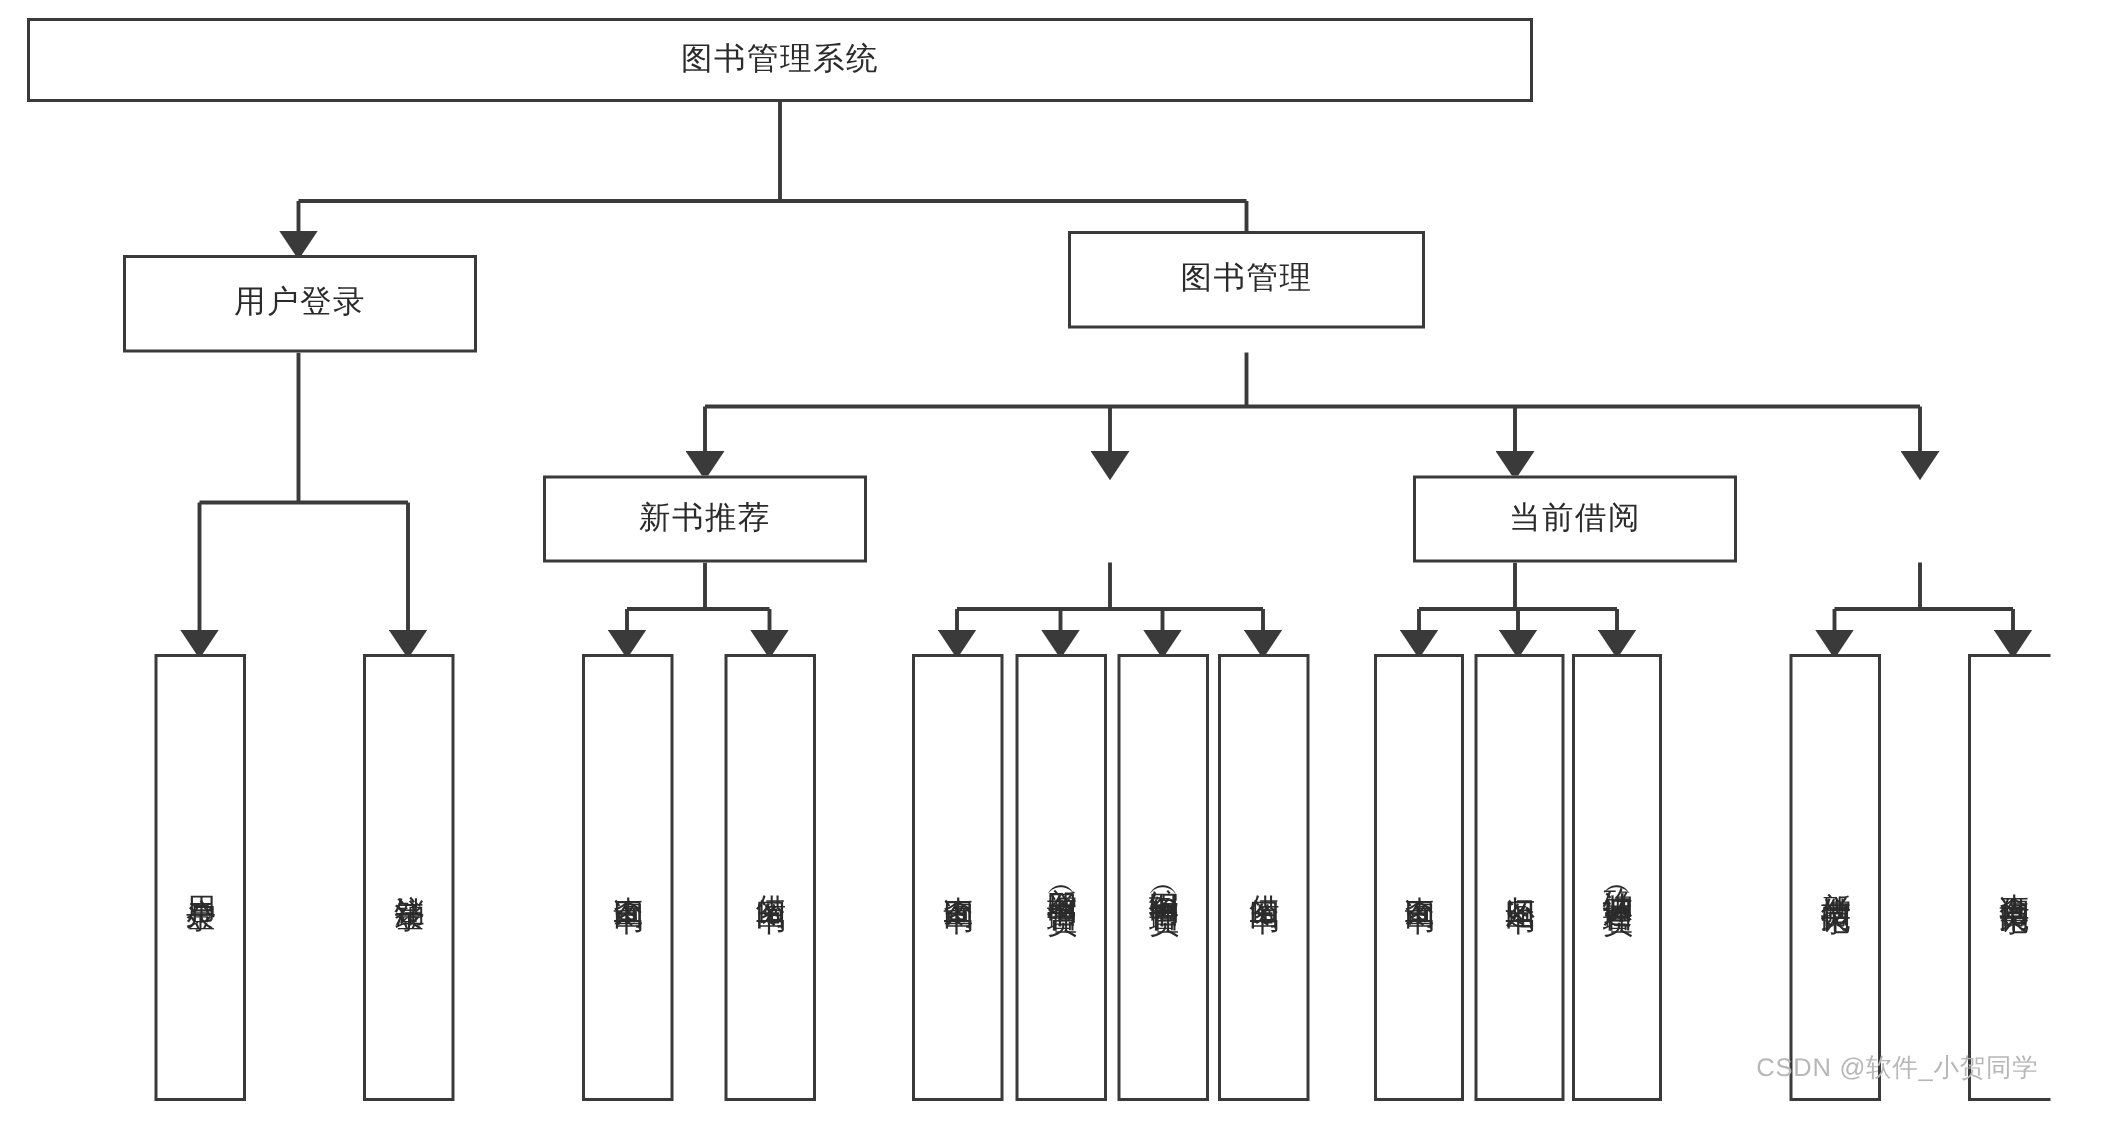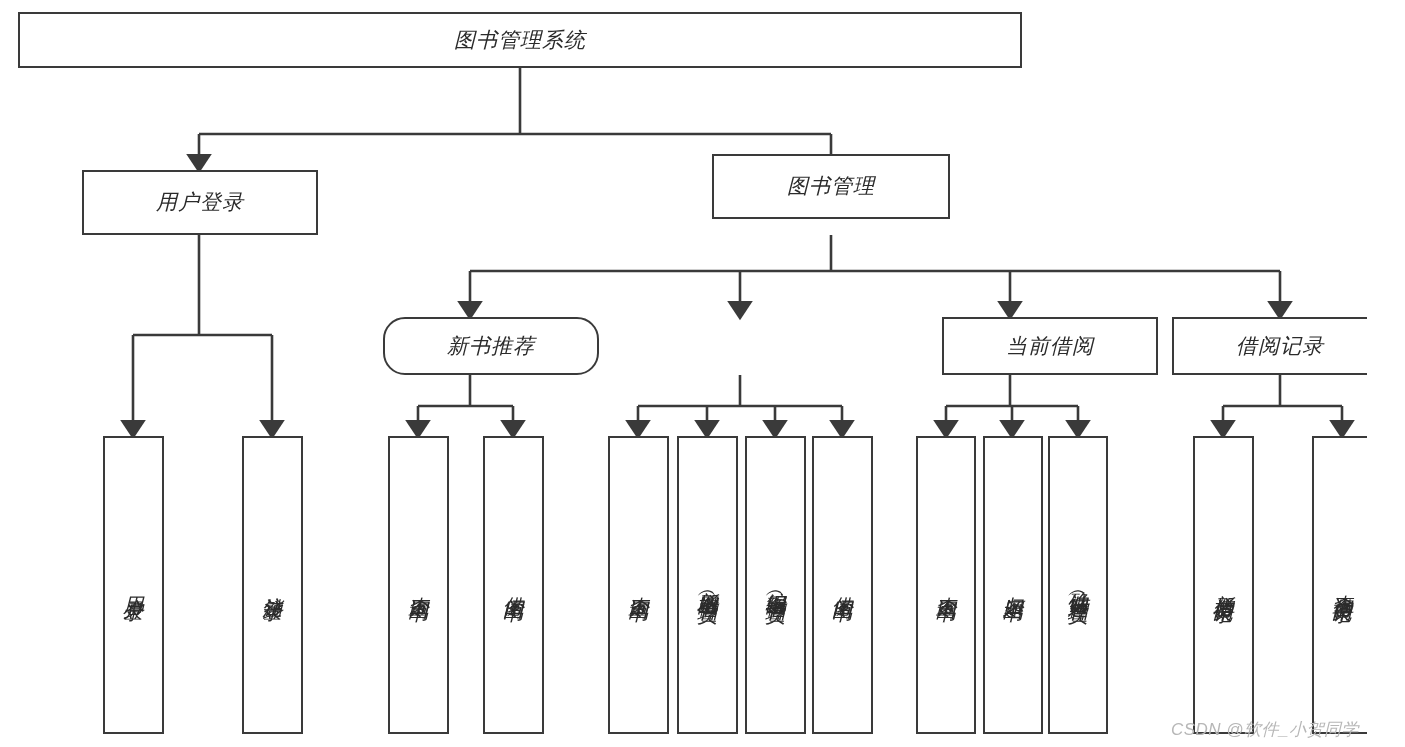--- a/index.html
+++ b/index.html
@@ -9,21 +9,20 @@
   }
   body {
     font-family: "Liberation Sans", "DejaVu Sans", sans-serif;
   }
   #canvas {
     position: relative;
     width: 1367px;
     height: 747px;
     background: #ffffff;
     overflow: hidden;
-    font-style: italic;
   }
   .node {
     position: absolute;
     box-sizing: border-box;
     border: 2px solid #3a3a3a;
     background: #ffffff;
     display: flex;
     align-items: center;
     justify-content: center;
     color: #2b2b2b;
@@ -52,21 +51,21 @@
     position: absolute;
     left: 0;
     top: 0;
     width: 1405px;
     height: 747px;
     pointer-events: none;
   }
   .watermark {
     position: absolute;
     right: 8px;
-    bottom: 6px;
+    bottom: 24px;
     font-size: 17px;
     color: #b7b7b7;
     letter-spacing: 0.5px;
     white-space: nowrap;
   }
 </style>
 </head>
 <body>
 
 <div id="canvas">
@@ -125,28 +124,25 @@
     <span class="label">图书管理系统</span>
   </div>
 
   <div class="node horiz" style="left:82px; top:170px; width:236px; height:65px;">
     <span class="label">用户登录</span>
   </div>
   <div class="node horiz" style="left:712px; top:154px; width:238px; height:65px;justify-content:center;">
     <span class="label">图书管理</span>
   </div>
 
-  <div class="node horiz" style="left:383px; top:317px; width:216px; height:58px;border-radius:22px;">
+  <div class="node horiz" style="left:362px; top:317px; width:216px; height:58px;">
     <span class="label">新书推荐</span>
   </div>
   <div class="node horiz" style="left:902px; top:317px; width:216px; height:58px;margin-left:40px;">
     <span class="label">当前借阅</span>
-  </div>
-  <div class="node horiz" style="left:1172px; top:317px; width:216px; height:58px;">
-    <span class="label">借阅记录</span>
   </div>
 
   <div class="node vert" style="left:103px; top:436px; width:61px; height:298px;">
     <span class="label">用户登录</span>
   </div>
   <div class="node vert" style="left:242px; top:436px; width:61px; height:298px;">
     <span class="label">注销登录</span>
   </div>
 
   <div class="node vert" style="left:388px; top:436px; width:61px; height:298px;">

